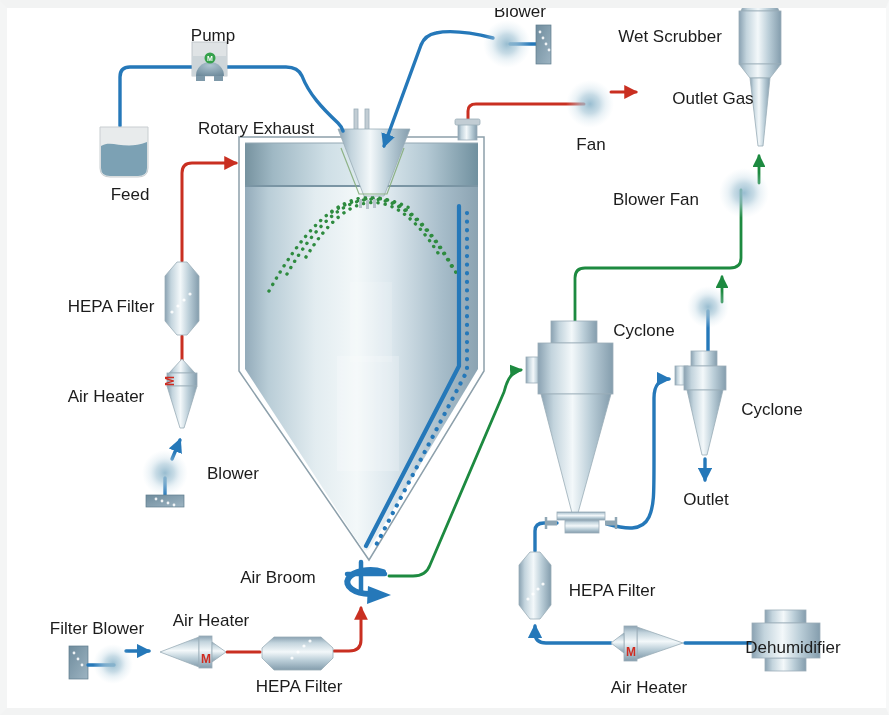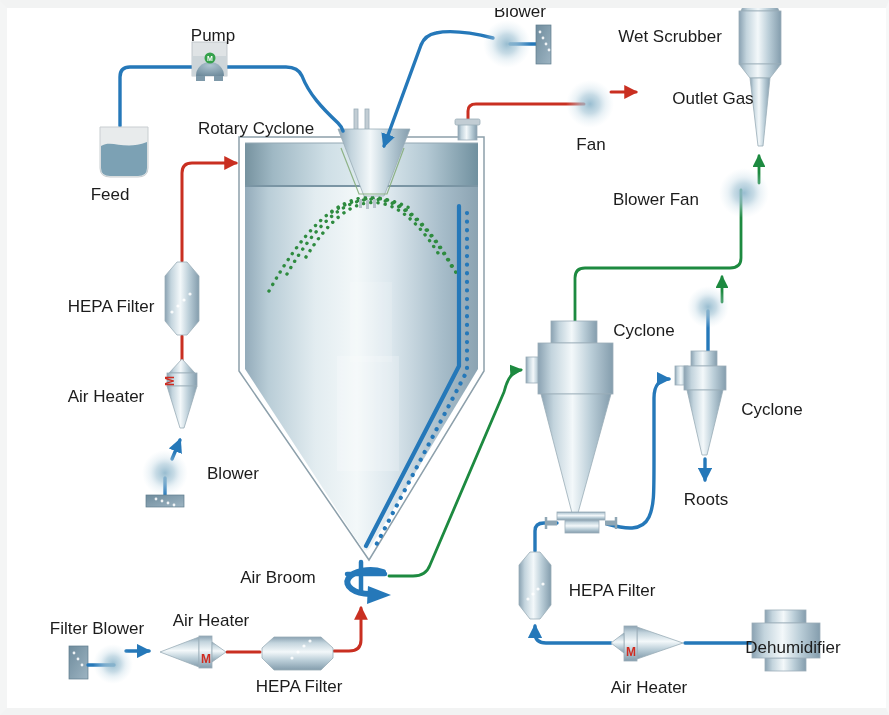--- a/index.html
+++ b/index.html
@@ -283,29 +283,29 @@
       <rect x="765" y="658" width="41" height="13" fill="url(#gSteelH)" class="st"></rect>
       <rect x="752" y="623" width="68" height="35" fill="url(#gSteelH)" class="st"></rect>
     </g>
   </svg>
 
   <div class="lbl" style="left:213px;top:26px">Pump</div>
   <div class="lbl" style="left:520px;top:2px">Blower</div>
   <div class="lbl" style="left:670px;top:27px">Wet Scrubber</div>
   <div class="lbl" style="left:713px;top:89px">Outlet Gas</div>
   <div class="lbl" style="left:591px;top:135px">Fan</div>
-  <div class="lbl" style="left:256px;top:119px">Rotary Cyclone</div>
-  <div class="lbl" style="left:110px;top:185px">Feed</div>
+  <div class="lbl" style="left:256px;top:119px">Rotary Exhaust</div>
+  <div class="lbl" style="left:130px;top:185px">Feed</div>
   <div class="lbl" style="left:656px;top:190px">Blower Fan</div>
   <div class="lbl" style="left:111px;top:297px">HEPA Filter</div>
   <div class="lbl" style="left:106px;top:387px">Air Heater</div>
   <div class="lbl" style="left:233px;top:464px">Blower</div>
   <div class="lbl" style="left:644px;top:321px">Cyclone</div>
   <div class="lbl" style="left:772px;top:400px">Cyclone</div>
   <div class="lbl" style="left:278px;top:568px">Air Broom</div>
-  <div class="lbl" style="left:706px;top:490px">Roots</div>
+  <div class="lbl" style="left:706px;top:490px">Outlet</div>
   <div class="lbl" style="left:97px;top:619px">Filter Blower</div>
   <div class="lbl" style="left:211px;top:611px">Air Heater</div>
   <div class="lbl" style="left:299px;top:677px">HEPA Filter</div>
   <div class="lbl" style="left:612px;top:581px">HEPA Filter</div>
   <div class="lbl" style="left:649px;top:678px">Air Heater</div>
   <div class="lbl" style="left:793px;top:638px">Dehumidifier</div>
 </div>
 
 </body></html>

